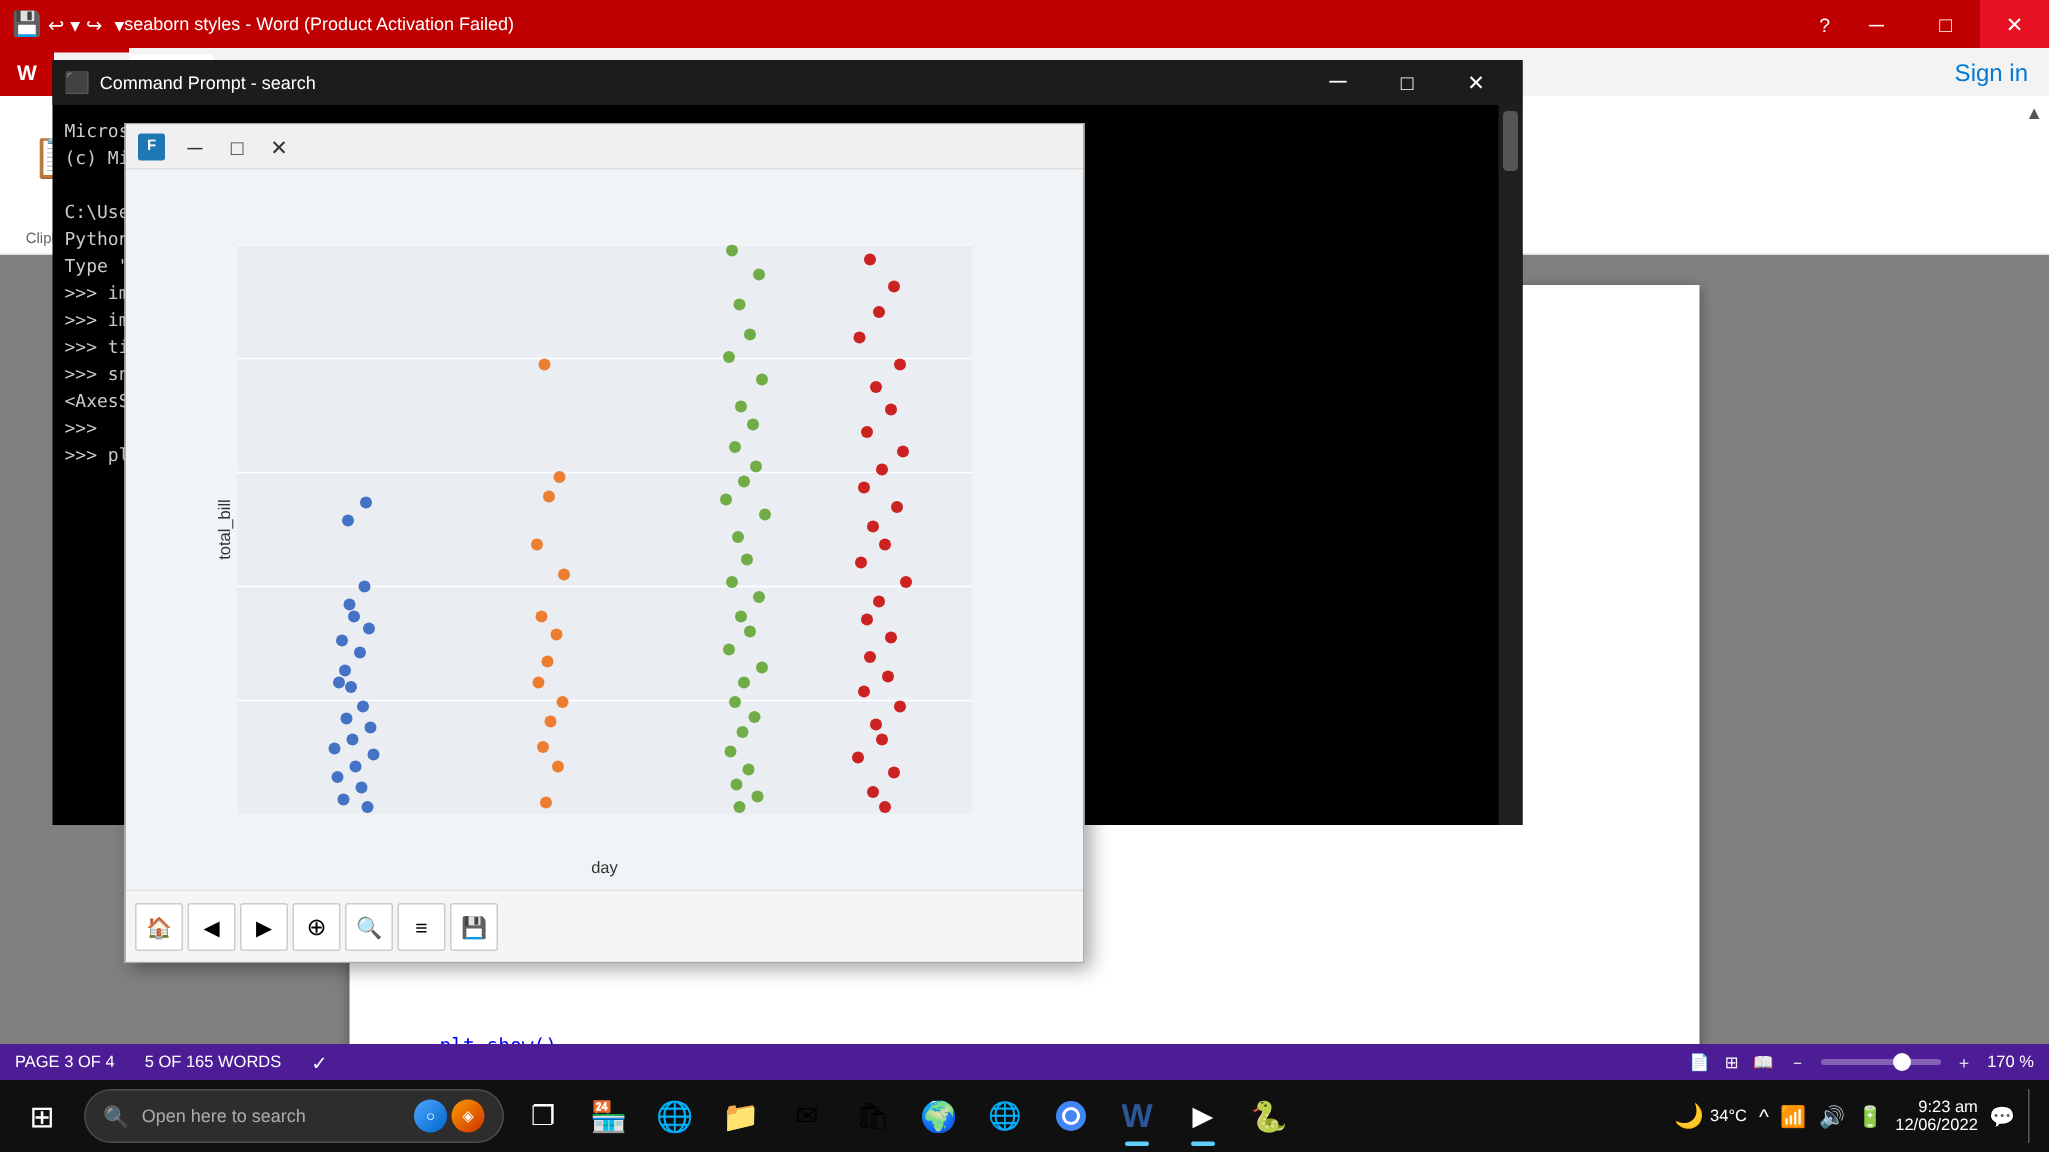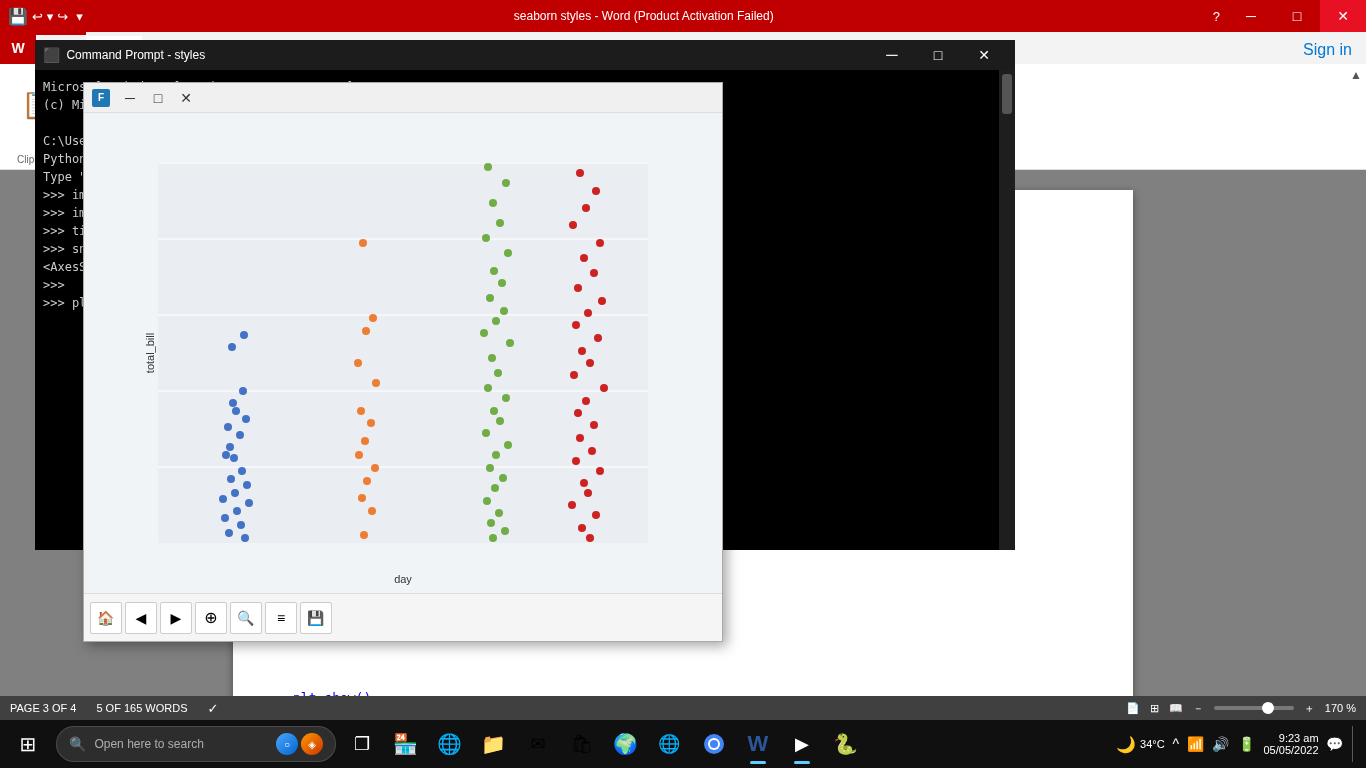--- a/index.html
+++ b/index.html
@@ -10,21 +10,21 @@
 
 <div style="position:absolute;top:0;left:0;right:0;height:32px;background:#c00000;display:flex;align-items:center;z-index:100;">
 
   <div style="display:flex;align-items:center;gap:2px;padding-left:8px;">
     <span style="color:white;font-size:16px;">💾</span>
     <span style="color:white;font-size:13px;padding:2px;">↩</span>
     <span style="color:white;font-size:13px;">▾</span>
     <span style="color:white;font-size:13px;padding:2px;">↪</span>
     <span style="color:white;font-size:13px;margin-left:4px;">▾</span>
   </div>
-  <div style="flex:1;text-align:center;color:white;font-size:12px;">seaborn styles - Word (Product Activation Failed)</div>
+  <div style="flex:1;color:white;font-size:12px;">seaborn styles - Word (Product Activation Failed)</div>
 
   <div style="display:flex;align-items:center;">
     <span style="color:white;font-size:13px;padding:0 8px;">?</span>
     <div style="width:46px;height:32px;display:flex;align-items:center;justify-content:center;color:white;cursor:pointer;font-size:14px;">─</div>
     <div style="width:46px;height:32px;display:flex;align-items:center;justify-content:center;color:white;cursor:pointer;font-size:14px;">□</div>
     <div style="width:46px;height:32px;display:flex;align-items:center;justify-content:center;color:white;cursor:pointer;font-size:14px;background:#e81123;">✕</div>
   </div>
 </div>
 
 <div style="position:absolute;top:32px;left:0;right:0;height:32px;background:#f3f3f3;display:flex;align-items:flex-end;padding-left:0;">
@@ -94,42 +94,42 @@
   <div style="position:absolute;right:4px;top:4px;font-size:12px;cursor:pointer;color:#555;">▲</div>
 </div>
 
 <div style="position:absolute;top:170px;left:0;right:0;bottom:48px;background:#808080;overflow:hidden;">
   <div style="width:900px;min-height:600px;background:white;margin:20px auto;padding:40px 60px;box-shadow:0 2px 8px rgba(0,0,0,0.4);">
 
     <div style="margin-top:460px;font-family:Consolas,monospace;font-size:13px;color:#0000ee;text-decoration:underline;cursor:pointer;">plt.show()</div>
   </div>
 </div>
 
-<div style="position:absolute;bottom:48px;left:0;right:0;height:24px;background:#404040;display:flex;align-items:center;padding:0 10px;color:white;font-size:11px;gap:20px;z-index:80;">
+<div style="position:absolute;bottom:48px;left:0;right:0;height:24px;background:#4c1d95;display:flex;align-items:center;padding:0 10px;color:white;font-size:11px;gap:20px;z-index:80;">
   <span>PAGE 3 OF 4</span>
   <span>5 OF 165 WORDS</span>
   <span style="font-size:13px;cursor:pointer;">✓</span>
   <div style="margin-left:auto;display:flex;align-items:center;gap:10px;">
     <span>📄</span>
     <span>⊞</span>
     <span>📖</span>
     <span style="font-size:11px;">－</span>
     <div style="width:80px;height:4px;background:rgba(255,255,255,0.3);border-radius:2px;position:relative;cursor:pointer;">
       <div style="position:absolute;width:12px;height:12px;background:white;border-radius:50%;top:-4px;left:60%;"></div>
     </div>
     <span style="font-size:11px;">＋</span>
     <span><span>170 %</span></span>
   </div>
 </div>
 
 <div style="position:absolute;top:40px;left:35px;width:980px;height:510px;background:#000;z-index:50;">
 
   <div style="height:30px;background:#1c1c1c;display:flex;align-items:center;padding:0 8px;">
     <span style="font-size:14px;margin-right:6px;">⬛</span>
-    <span style="color:white;font-size:12px;flex:1;">Command Prompt - styles</span>
+    <span style="color:white;font-size:12px;flex:1;">Command Prompt - search</span>
     <div style="display:flex;">
       <div style="width:46px;height:30px;display:flex;align-items:center;justify-content:center;color:white;font-size:16px;cursor:pointer;">─</div>
       <div style="width:46px;height:30px;display:flex;align-items:center;justify-content:center;color:white;font-size:14px;cursor:pointer;">□</div>
       <div style="width:46px;height:30px;display:flex;align-items:center;justify-content:center;color:white;font-size:14px;cursor:pointer;">✕</div>
     </div>
   </div>
 
   <div style="display:flex;height:calc(100% - 30px);">
     <div style="flex:1;padding:8px;color:#ccc;font-family:Consolas,monospace;font-size:12px;line-height:1.5;overflow:hidden;">
       <div>Microsoft Windows [Version 10.0.19044.1706]</div>
@@ -393,20 +393,20 @@
       <span>34°C</span>
     </div>
 
     <span style="font-size:14px;cursor:pointer;">^</span>
     <span style="font-size:14px;cursor:pointer;">📶</span>
     <span style="font-size:14px;cursor:pointer;">🔊</span>
     <span style="font-size:14px;cursor:pointer;">🔋</span>
 
     <div style="text-align:right;cursor:pointer;">
       <div>9:23 am</div>
-      <div>05/05/2022</div>
+      <div>12/06/2022</div>
     </div>
 
     <span style="font-size:14px;cursor:pointer;">💬</span>
 
     <div style="width:6px;height:36px;border-left:1px solid rgba(255,255,255,0.3);cursor:pointer;"></div>
   </div>
 </div>
 
 </body></html>

